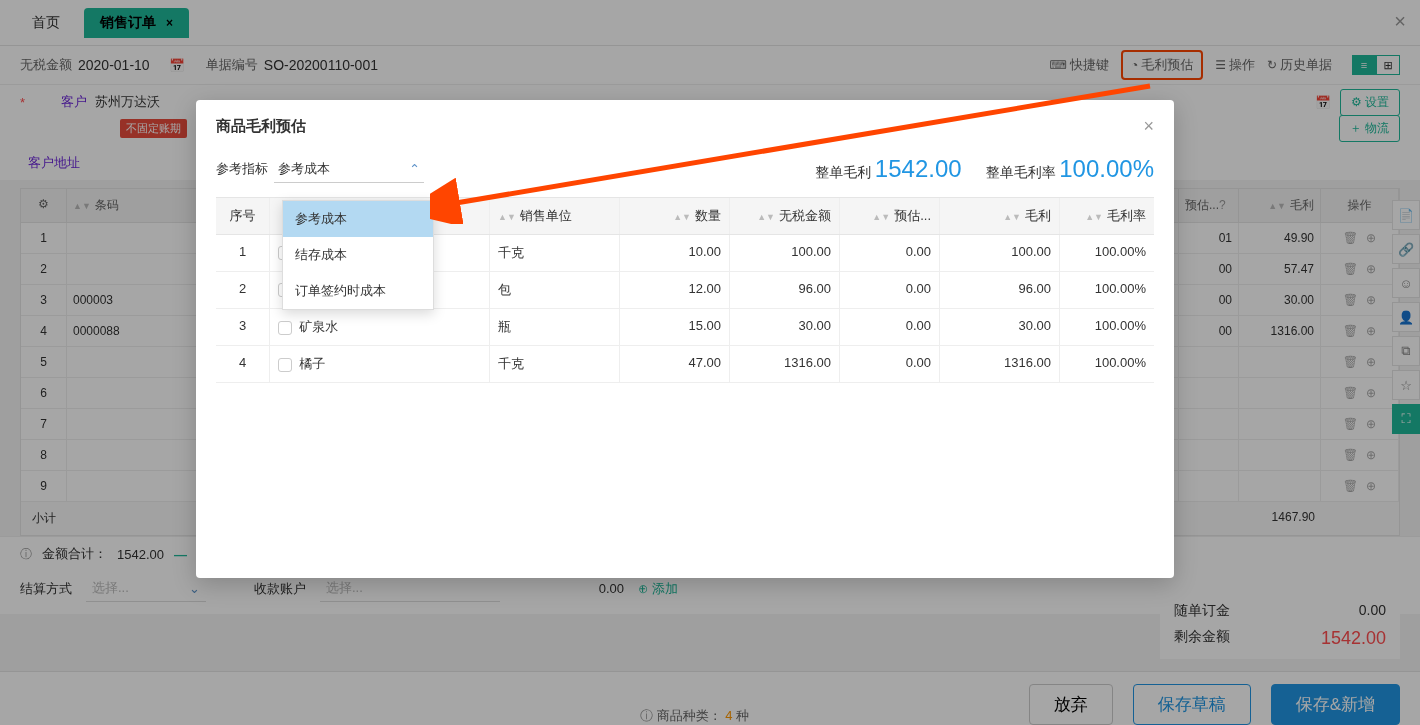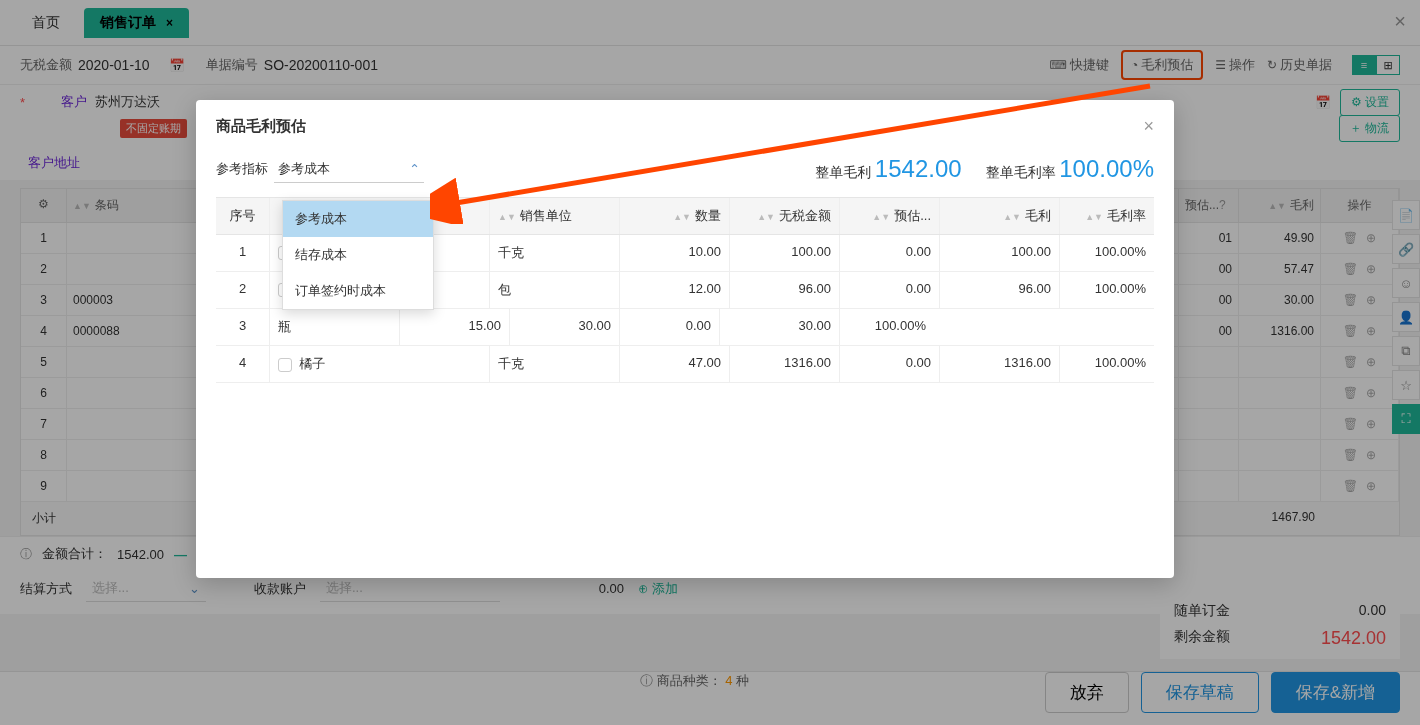--- a/index.html
+++ b/index.html
@@ -54,21 +54,21 @@
 .settle-row { display: flex; align-items: center; padding: 4px 20px 12px; background: #fff; gap: 14px; font-size: 13px; }
 .select-fake { display: inline-flex; align-items: center; border-bottom: 1px solid #ddd; padding: 4px 6px; min-width: 120px; justify-content: space-between; color: #bbb; cursor: pointer; }
 .add-link { color: #1fb99a; cursor: pointer; }
 
 .right-side-panel { position: absolute; right: 20px; top: 592px; width: 240px; background: #fff; padding: 6px 0; }
 .right-side-panel .rline { display: flex; justify-content: space-between; padding: 4px 14px; font-size: 14px; }
 .right-side-panel .rline .amt { font-weight: 500; }
 .right-side-panel .rline .amt.red { color: #ff4d4f; font-size: 18px; }
 
 
-.footer { position: absolute; bottom: 0; left: 0; right: 0; height: 54px; background: #fff; border-top: 1px solid #e5e5e5; display: flex; align-items: flex-start; justify-content: flex-end; padding: 0 20px; gap: 12px; }
+.footer { position: absolute; bottom: 0; left: 0; right: 0; height: 54px; background: #fff; border-top: 1px solid #e5e5e5; display: flex; align-items: flex-end; justify-content: flex-end; padding: 0 20px; gap: 20px; }
 .footer .prod-count { margin-right: auto; margin-left: 620px; color: #666; font-size: 13px; }
 .footer .prod-count .num { color: #ff9800; }
 .btn { padding: 8px 24px; border-radius: 4px; font-size: 17px; cursor: pointer; border: 1px solid #ccc; background: #fff; }
 .btn-primary { background: #2196e3; border-color: #2196e3; color: #fff; }
 .btn-primary-outline { background: #fff; border: 1px solid #2196e3; color: #2196e3; }
 
 
 .right-rail { position: absolute; right: 0; top: 200px; width: 28px; display: flex; flex-direction: column; gap: 4px; }
 .right-rail span { height: 30px; display: flex; align-items: center; justify-content: center; background: #fff; border: 1px solid #e5e5e5; color: #888; font-size: 13px; cursor: pointer; }
 .right-rail span.active { background: #1fb99a; color: #fff; border-color: #1fb99a; }
@@ -366,20 +366,21 @@
           <div class="mc-name"><span class="chk"></span>&nbsp;&nbsp;</div>
           <div class="mc-unit">包</div>
           <div class="mc-qty">12.00</div>
           <div class="mc-amt">96.00</div>
           <div class="mc-est">0.00</div>
           <div class="mc-profit">96.00</div>
           <div class="mc-rate">100.00%</div>
         </div>
         <div class="mtr">
           <div class="mc-seq">3</div>
+          <div class="mc-name"><span class="chk"></span>&nbsp;&nbsp;矿泉水</div>
           <div class="mc-unit">瓶</div>
           <div class="mc-qty">15.00</div>
           <div class="mc-amt">30.00</div>
           <div class="mc-est">0.00</div>
           <div class="mc-profit">30.00</div>
           <div class="mc-rate">100.00%</div>
         </div>
         <div class="mtr">
           <div class="mc-seq">4</div>
           <div class="mc-name"><span class="chk"></span>&nbsp;&nbsp;橘子</div>

